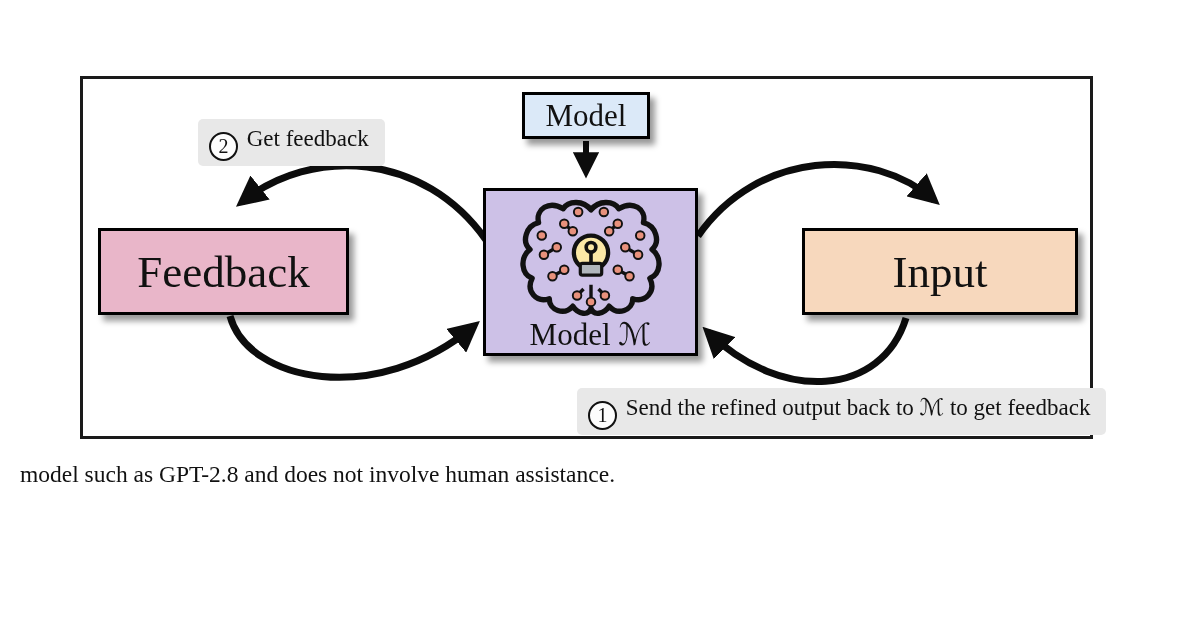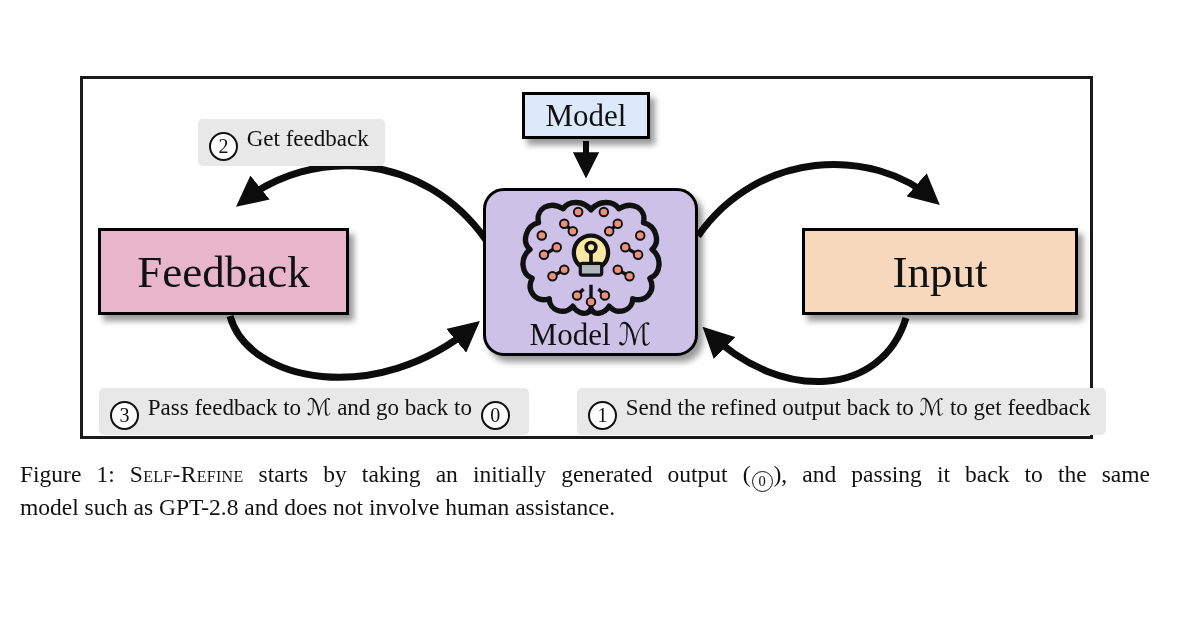--- a/index.html
+++ b/index.html
@@ -16,21 +16,21 @@
   }
   .arrow-layer{position:absolute;left:0;top:0;width:1200px;height:628px;pointer-events:none;}
   .node{
     position:absolute;border:3px solid #000;
     display:flex;align-items:center;justify-content:center;
     box-shadow:5px 6px 6px rgba(0,0,0,0.40);
   }
   .node-input{left:522px;top:92px;width:128px;height:47px;background:var(--c-input-bg);font-size:31px;}
   .node-model{
     left:483px;top:188px;width:215px;height:168px;background:var(--c-model-bg);
-    flex-direction:column;justify-content:flex-start;padding-top:6px;border-radius:21px;
+    flex-direction:column;justify-content:flex-start;padding-top:6px;
   }
   .model-label{font-size:31px;line-height:34px;margin-top:-2px;}
   .node-feedback{left:98px;top:228px;width:251px;height:87px;background:var(--c-feedback-bg);font-size:45px;}
   .node-refine{left:802px;top:228px;width:276px;height:87px;background:var(--c-refine-bg);font-size:45px;}
   .pill{
     position:absolute;background:var(--c-pill-bg);border-radius:5px;
     font-size:23px;line-height:31px;white-space:nowrap;
     padding:4px 16px 5px 8px;
   }
   .pill-2{left:198px;top:119px;}
@@ -122,21 +122,19 @@
 
   <div class="node node-feedback">
     <span>Feedback</span>
   </div>
 
   <div class="node node-refine">
     <span>Input</span>
   </div>
 
   <div class="pill pill-2"><span class="ccircle">2</span> Get feedback</div>
-  <div class="pill pill-3"><span class="ccircle">3</span> Pass feedback to <span class="scriptm">ℳ</span> and go back to <span class="ccircle">0</span></div>
   <div class="pill pill-1"><span class="ccircle">1</span> Send the refined output back to <span class="scriptm">ℳ</span> to get feedback</div>
 
   <div class="caption">
-    <div class="cap-line just">Figure 1: <span class="sc">Self-Refine</span> starts by taking an initially generated output (<span class="ccircle">0</span>), and passing it back to the same</div>
     <div class="cap-line">model such as GPT-2.8 and does not involve human assistance.</div>
   </div>
 
 </div>
 
 </body></html>

